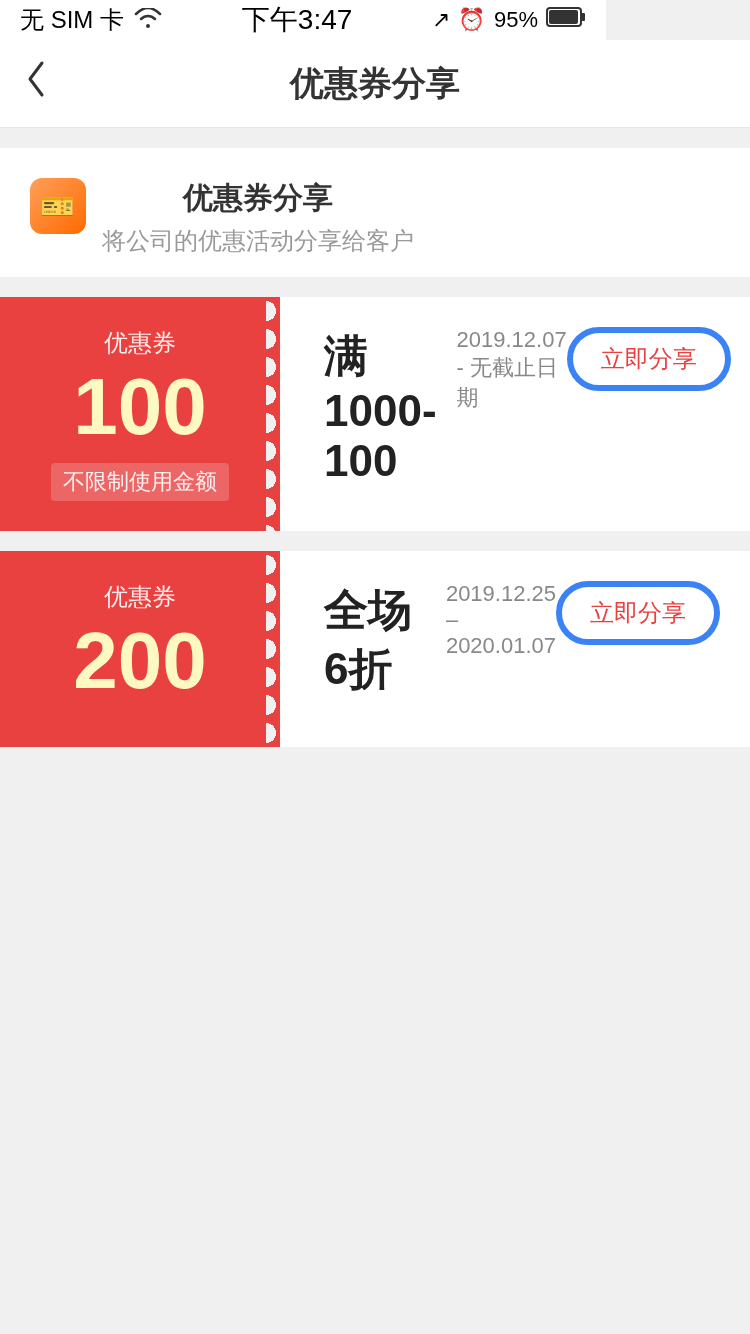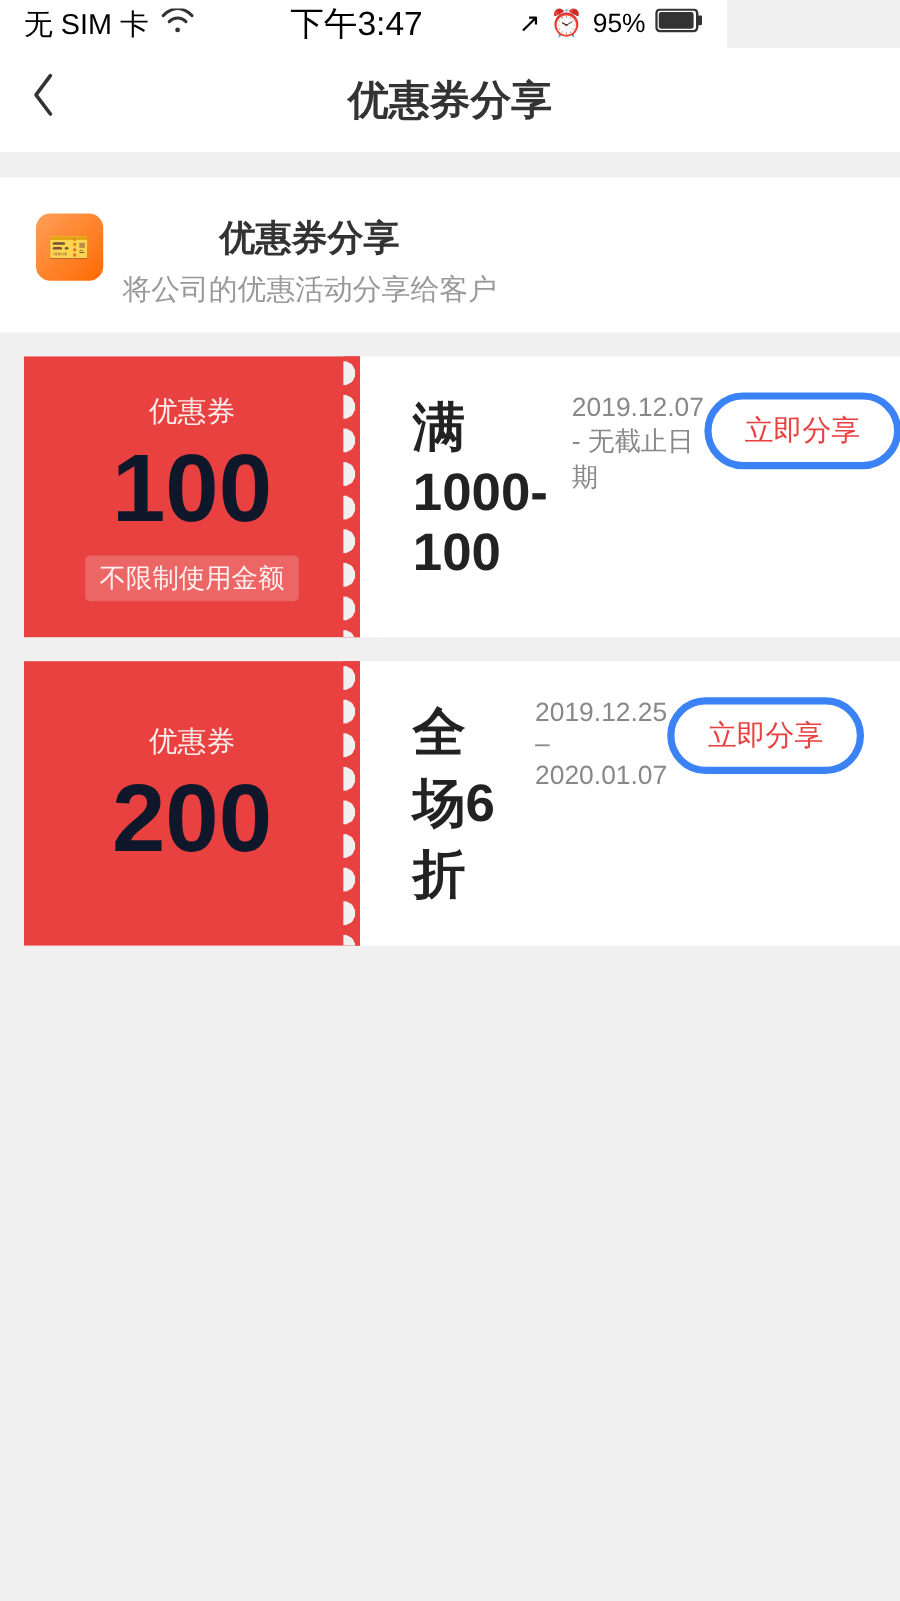--- a/index.html
+++ b/index.html
@@ -100,21 +100,20 @@
       font-size: 24px;
       color: #999;
     }
 
     
     .coupon-list {
       margin-top: 20px;
       display: flex;
       flex-direction: column;
       gap: 20px;
-      padding-left: 20px;
     }
 
     
     .coupon-card {
       background: #fff;
       display: flex;
       align-items: stretch;
       position: relative;
       overflow: visible;
     }
@@ -146,21 +145,21 @@
     }
 
     .coupon-label {
       font-size: 24px;
       color: rgba(255,255,255,0.9);
       margin-bottom: 8px;
     }
     .coupon-amount {
       font-size: 80px;
       font-weight: 700;
-      color: #0f172a;
+      color: #fef9c3;
       line-height: 1;
       margin-bottom: 16px;
     }
     .coupon-condition {
       font-size: 22px;
       color: rgba(255,255,255,0.9);
       background: rgba(255,255,255,0.2);
       padding: 4px 12px;
       border-radius: 4px;
     }

